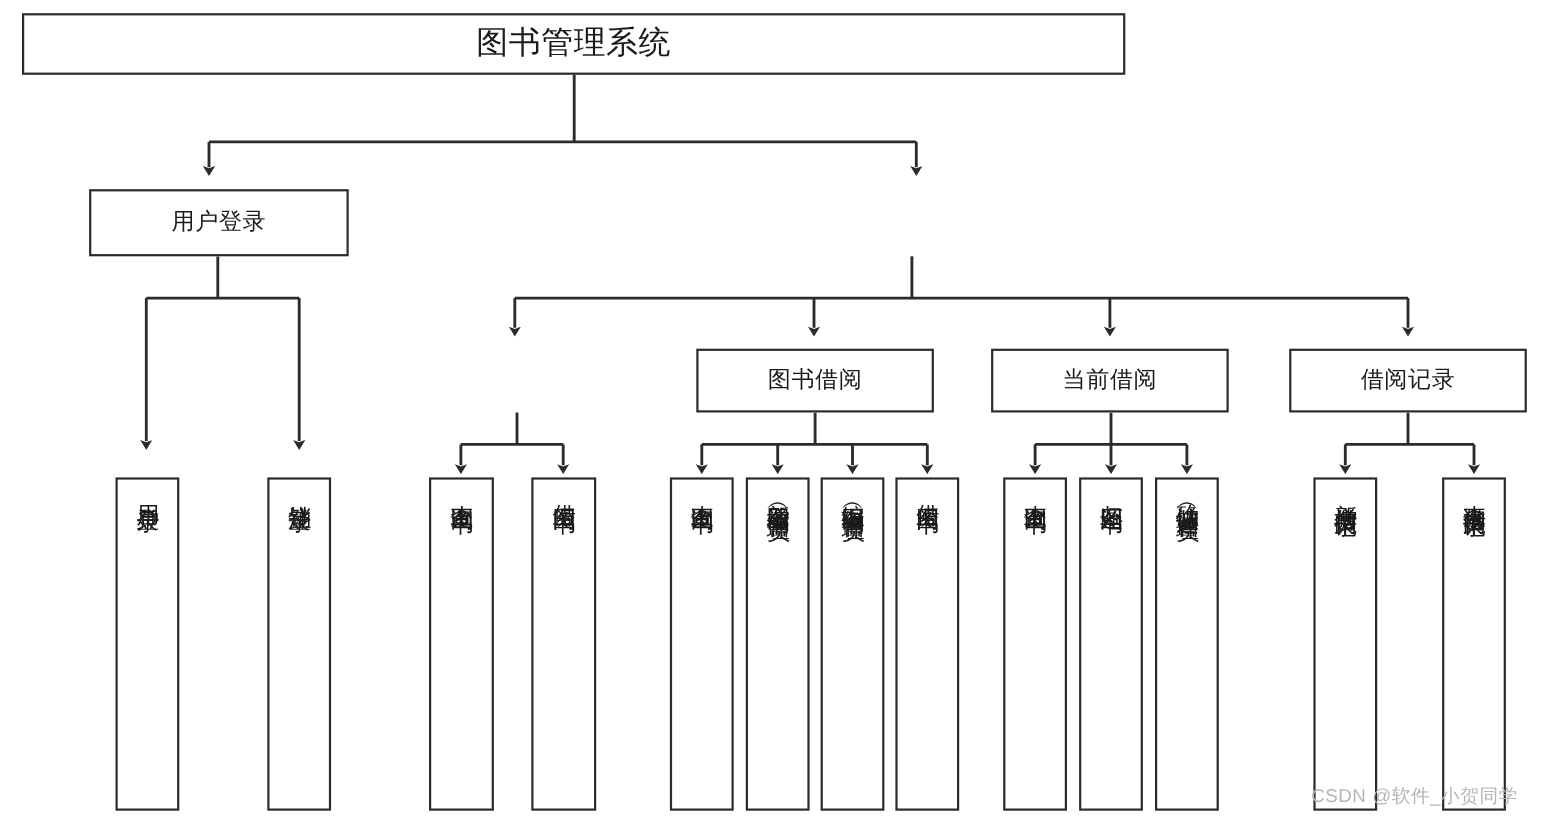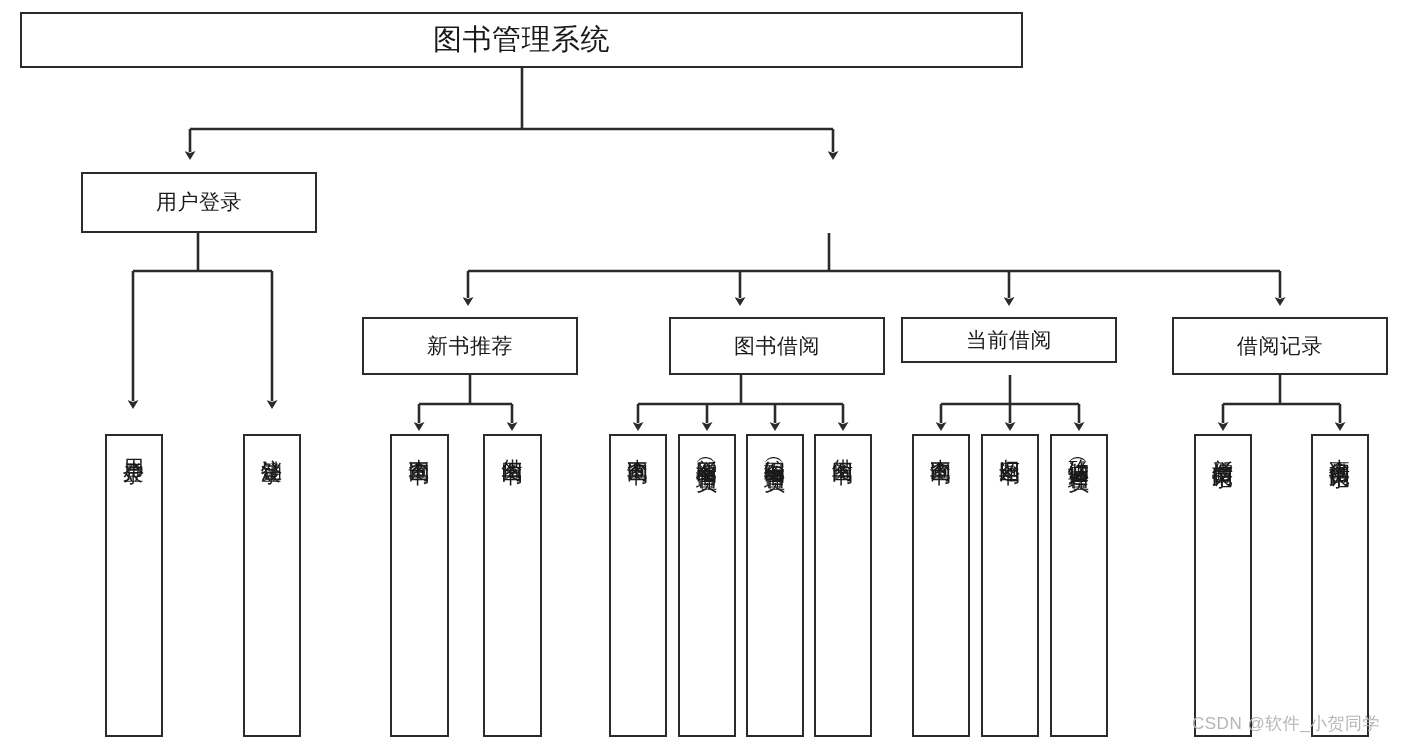--- a/index.html
+++ b/index.html
@@ -129,27 +129,24 @@
   </svg>
 
   <div class="node horiz root" style="left:20px; top:12px; width:1003px; height:56px;">
     <span class="label">图书管理系统</span>
   </div>
 
   <div class="node horiz" style="left:81px; top:172px; width:236px; height:61px;">
     <span class="label">用户登录</span>
   </div>
 
-  <div class="node horiz" style="left:362px; top:317px; width:216px; height:58px;">
-    <span class="label">新书推荐</span>
-  </div>
-  <div class="node horiz" style="left:633px; top:317px; width:216px; height:58px;margin-left:36px;">
+  <div class="node horiz" style="left:633px; top:317px; width:216px; height:58px;">
     <span class="label">图书借阅</span>
   </div>
-  <div class="node horiz" style="left:901px; top:317px; width:216px; height:46px;">
+  <div class="node horiz" style="left:901px; top:317px; width:216px; height:58px;">
     <span class="label">当前借阅</span>
   </div>
   <div class="node horiz" style="left:1172px; top:317px; width:216px; height:58px;">
     <span class="label">借阅记录</span>
   </div>
 
   <div class="node vert" style="left:105px; top:434px; width:58px; height:303px;">
     <span class="label">用户登录</span>
   </div>
   <div class="node vert" style="left:243px; top:434px; width:58px; height:303px;">

